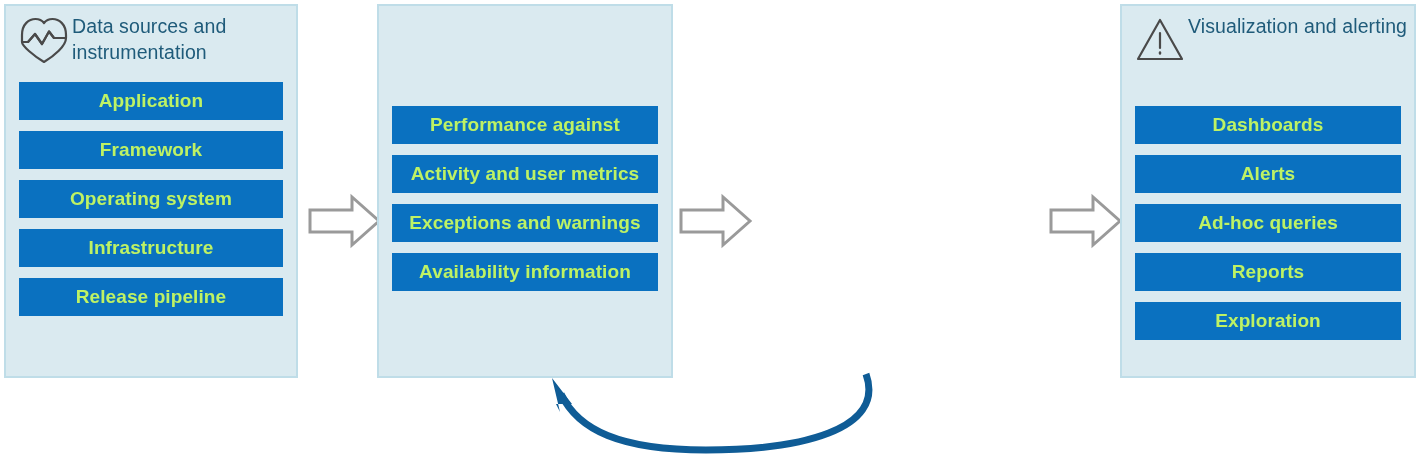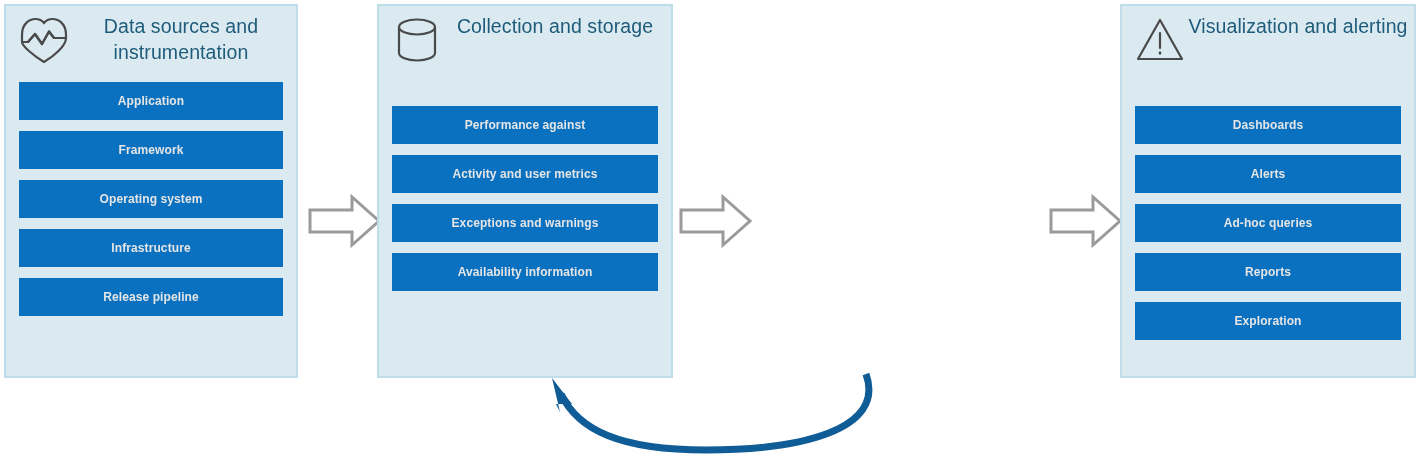--- a/index.html
+++ b/index.html
@@ -39,38 +39,38 @@
     left: 10px;
     top: 8px;
     width: 56px;
     height: 52px;
   }
   .panel-title {
     position: absolute;
     left: 66px;
     right: 6px;
     top: 7px;
-    text-align: center;
+    text-align: left;
     font-size: 19.5px;
     line-height: 26px;
     color: #1f5b7a;
     letter-spacing: 0.1px;
     white-space: pre-line;
   }
 
   
   .items {
     position: absolute;
     left: 13px;
     right: 13px;
   }
   .item {
     background: #0a71c0;
-    color: #e5e5e5;
-    font-size: 12px;
+    color: #bef264;
+    font-size: 19px;
     font-weight: bold;
     text-align: center;
     line-height: 38px;
     height: 38px;
     margin-bottom: 11px;
     letter-spacing: 0.1px;
     overflow: hidden;
     white-space: nowrap;
   }
   .items.col1 { top: 76px; }
@@ -116,29 +116,20 @@
     </div>
   </div>
 
   <div class="block-arrow" style="left:307px;">
     <svg viewBox="0 0 76 58" width="76" height="58">
       <path d="M3 18 L45 18 L45 5 L72 29 L45 53 L45 40 L3 40 Z" fill="#ffffff" stroke="#9a9a9a" stroke-width="3" stroke-linejoin="miter"></path>
     </svg>
   </div>
 
   <div class="panel" style="left:377px; width:296px;">
-    <div class="panel-head">
-      <span class="panel-icon">
-        <svg viewBox="0 0 56 52" width="56" height="52">
-          <ellipse cx="28" cy="13" rx="18" ry="7.5" fill="none" stroke="#4a4a4a" stroke-width="2.2"></ellipse>
-          <path d="M10 13 L10 39 C10 43.2, 18.1 46.5, 28 46.5 C37.9 46.5, 46 43.2, 46 39 L46 13" fill="none" stroke="#4a4a4a" stroke-width="2.2"></path>
-        </svg>
-      </span>
-      <div class="panel-title">Collection and storage</div>
-    </div>
     <div class="items colN">
       <div class="item">Performance against</div>
       <div class="item">Activity and user metrics</div>
       <div class="item">Exceptions and warnings</div>
       <div class="item">Availability information</div>
     </div>
   </div>
 
   <div class="block-arrow" style="left:678px;">
     <svg viewBox="0 0 76 58" width="76" height="58">

